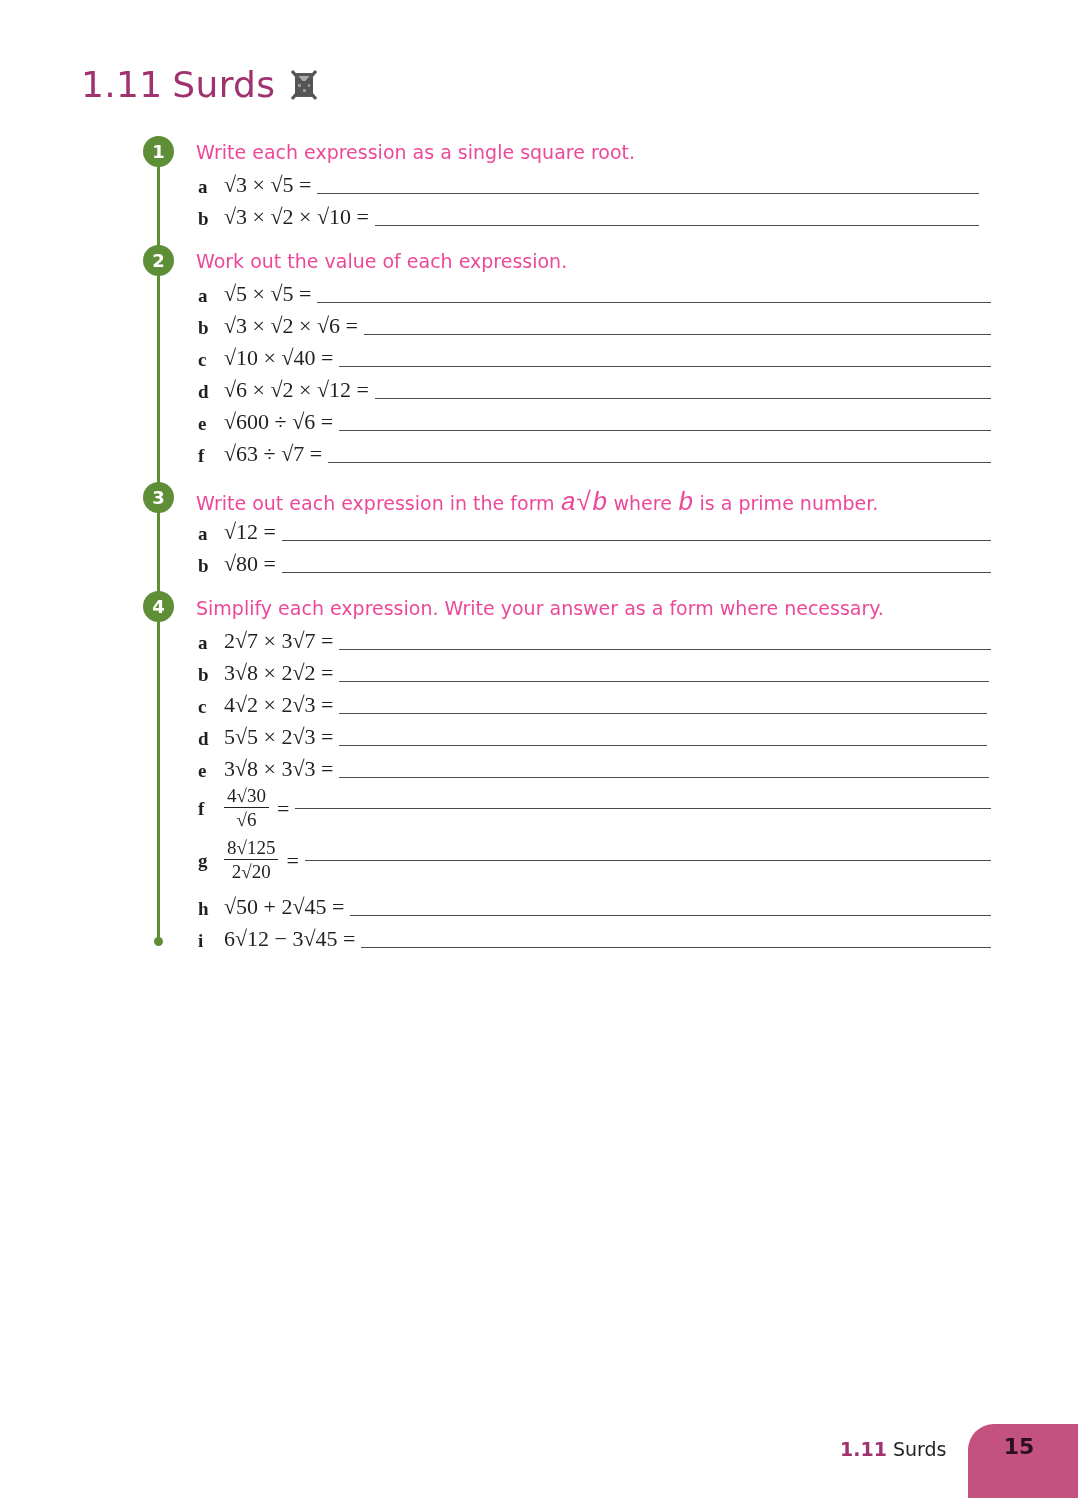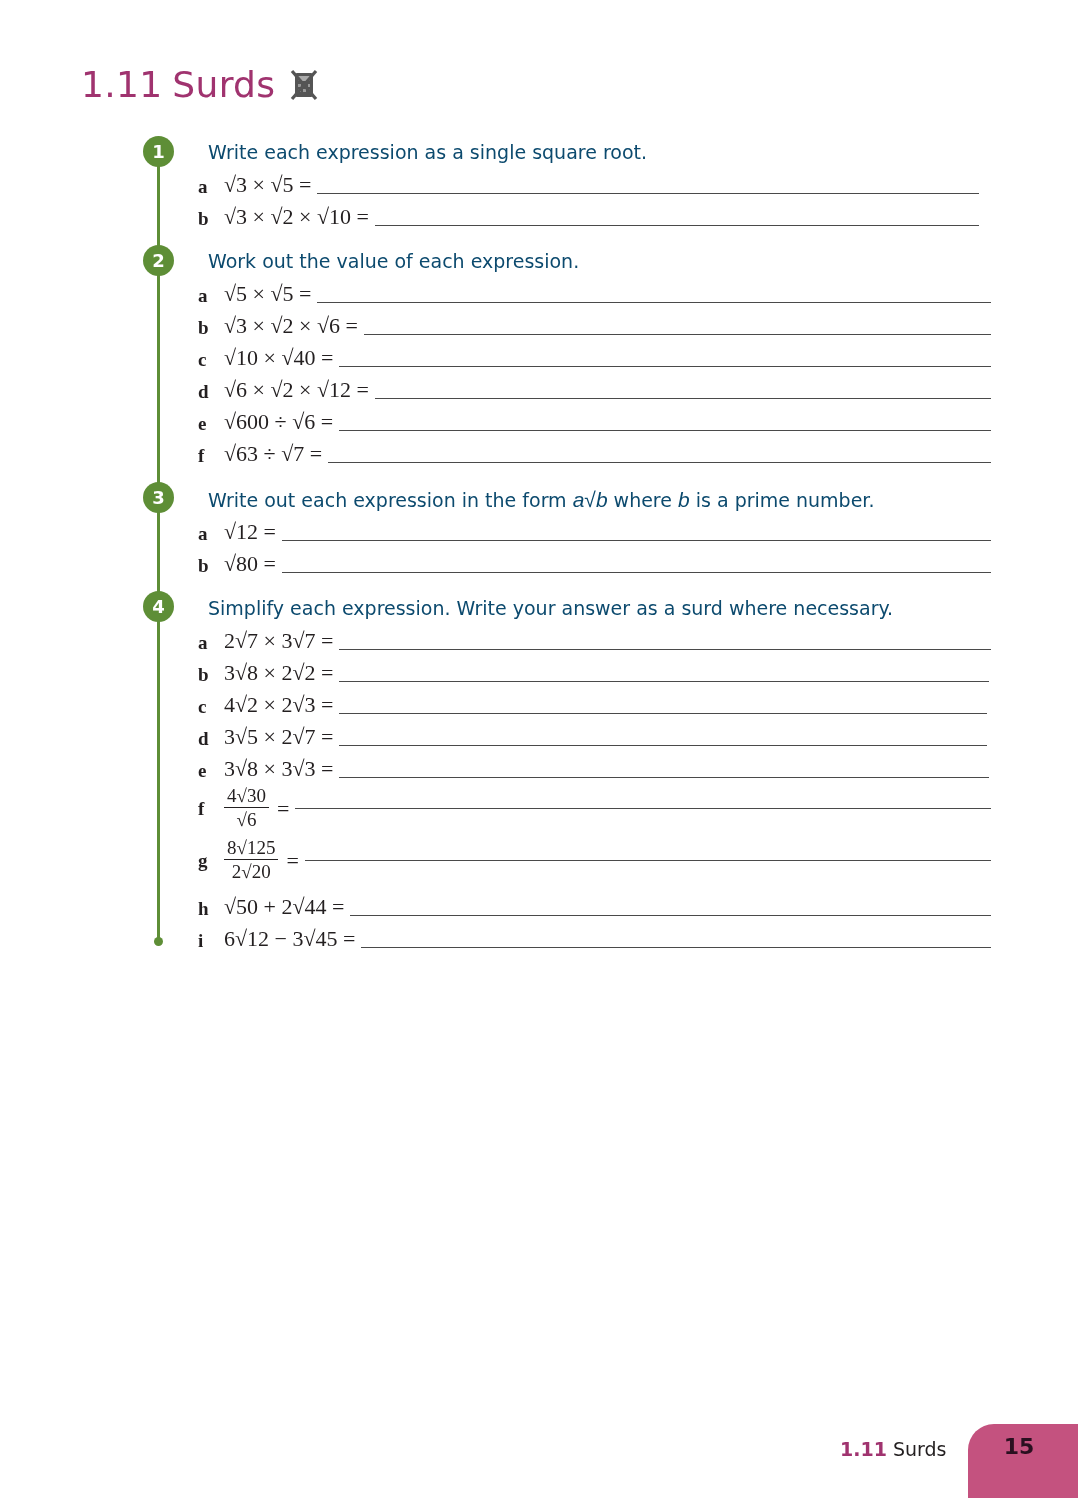--- a/index.html
+++ b/index.html
@@ -9,23 +9,23 @@
            font-family:"DejaVu Sans", sans-serif; font-weight:normal; letter-spacing:0.3px;
            display:flex; align-items:center; }
   .title .num { margin-right:10px; }
   .title .icon { margin-left:14px; width:30px; height:34px; display:inline-block; }
   .timeline { position:absolute; left:157px; top:150px; width:3px; height:792px; background:#5e8e36; }
   .tl-dot { position:absolute; left:154px; top:937px; width:9px; height:9px; border-radius:50%; background:#5e8e36; }
   .qbadge { position:absolute; left:143px; width:31px; height:31px; border-radius:50%;
             background:#5e8e36; color:#fff; font-weight:bold; font-size:18px;
             display:flex; align-items:center; justify-content:center;
             font-family:"DejaVu Sans", sans-serif; }
-  .qtext { position:absolute; left:208px; font-size:19px; font-family:"DejaVu Sans", sans-serif;
-           color:#0c4a6e; white-space:nowrap; }
-  .qtext i { font-family:Liberation Sans, sans-serif; font-size:21px; }
+  .qtext { position:absolute; left:196px; font-size:19px; font-family:"DejaVu Sans", sans-serif;
+           color:#ec4899; white-space:nowrap; }
+  .qtext i { font-family:Liberation Mono, monospace; font-size:26px; }
   .row { position:absolute; left:198px; display:flex; align-items:flex-end; height:28px; }
   .lbl { font-family:"Liberation Serif", serif; font-weight:bold; font-size:19px; width:26px; }
   .expr { font-family:"Liberation Serif", serif; font-size:22px; white-space:nowrap; margin-right:6px; }
   .line { flex:1; border-bottom:1.5px solid #4a4a4a; margin-bottom:4px; height:0; }
   .frac { display:inline-flex; flex-direction:column; align-items:center; font-family:"Liberation Serif", serif;
           font-size:19px; margin-right:8px; }
   .frac .n { border-bottom:1.3px solid #231f20; padding:0 3px; line-height:22px; }
   .frac .d { line-height:24px; }
   .frow { position:absolute; left:198px; display:flex; align-items:center; }
   .frow .lbl { align-self:center; }
@@ -118,39 +118,39 @@
   <span class="expr">√12 =</span>
   <span class="line"></span>
 </div>
 <div class="row" style="top:549px; width:793px;">
   <span class="lbl">b</span>
   <span class="expr">√80 =</span>
   <span class="line"></span>
 </div>
 
 <div class="qbadge" style="top:591px;">4</div>
-<div class="qtext" style="top:597px;">Simplify each expression. Write your answer as a surd where necessary.</div>
+<div class="qtext" style="top:597px;">Simplify each expression. Write your answer as a form where necessary.</div>
 <div class="row" style="top:626px; width:793px;">
   <span class="lbl">a</span>
   <span class="expr">2√7 × 3√7 =</span>
   <span class="line"></span>
 </div>
 <div class="row" style="top:658px; width:791px;">
   <span class="lbl">b</span>
   <span class="expr">3√8 × 2√2 =</span>
   <span class="line"></span>
 </div>
 <div class="row" style="top:690px; width:789px;">
   <span class="lbl">c</span>
   <span class="expr">4√2 × 2√3 =</span>
   <span class="line"></span>
 </div>
 <div class="row" style="top:722px; width:789px;">
   <span class="lbl">d</span>
-  <span class="expr">3√5 × 2√7 =</span>
+  <span class="expr">5√5 × 2√3 =</span>
   <span class="line"></span>
 </div>
 <div class="row" style="top:754px; width:791px;">
   <span class="lbl">e</span>
   <span class="expr">3√8 × 3√3 =</span>
   <span class="line"></span>
 </div>
 <div class="frow" style="top:785px; width:793px;">
   <span class="lbl">f</span>
   <span class="frac">
@@ -164,21 +164,21 @@
   <span class="lbl">g</span>
   <span class="frac">
     <span class="n">8√125</span>
     <span class="d">2√20</span>
   </span>
   <span class="expr">=</span>
   <span class="line" style="margin-bottom:0;"></span>
 </div>
 <div class="row" style="top:892px; width:793px;">
   <span class="lbl">h</span>
-  <span class="expr">√50 + 2√44 =</span>
+  <span class="expr">√50 + 2√45 =</span>
   <span class="line"></span>
 </div>
 <div class="row" style="top:924px; width:793px;">
   <span class="lbl">i</span>
   <span class="expr">6√12 − 3√45 =</span>
   <span class="line"></span>
 </div>
 
 <div class="footer-text">
   <span class="fn">1.11</span>

